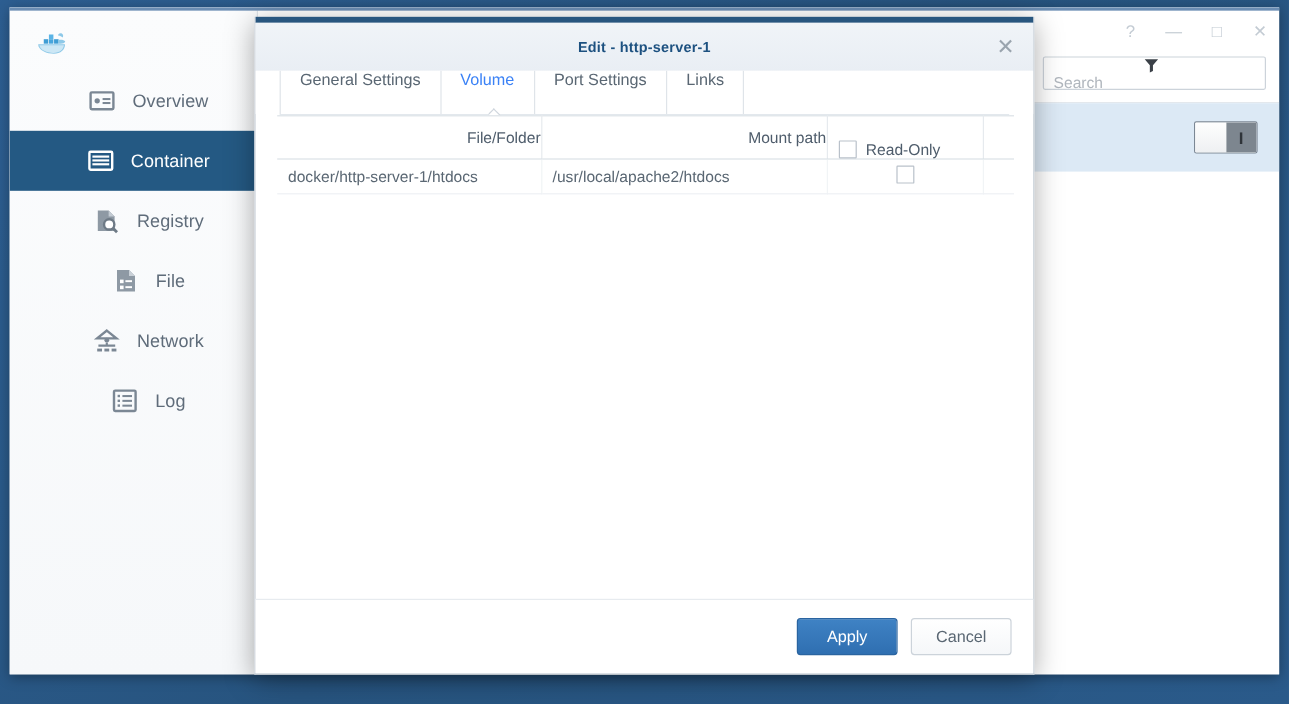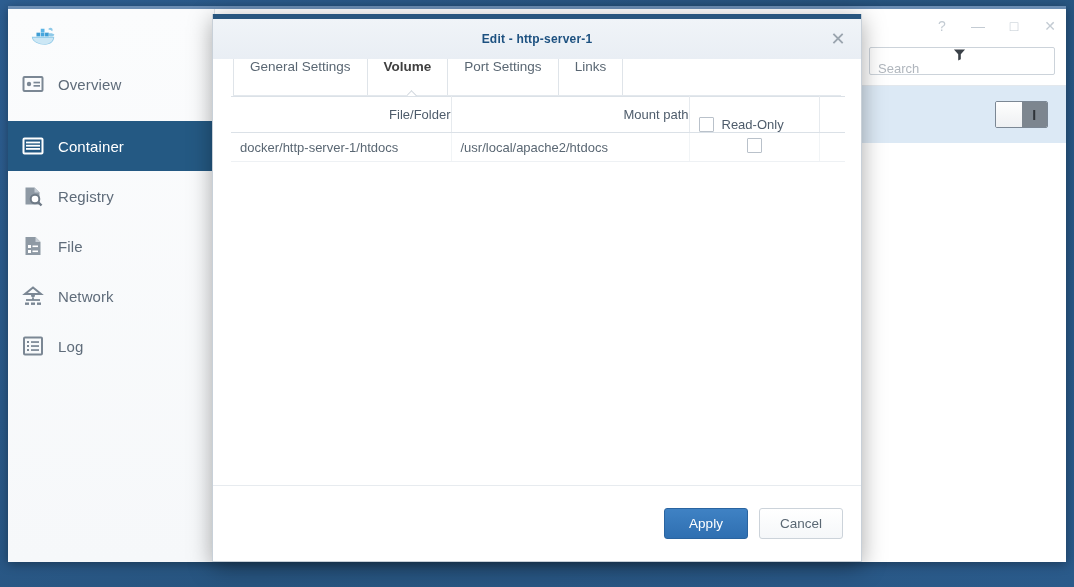--- a/index.html
+++ b/index.html
@@ -63,27 +63,27 @@
     left: 0;
     top: 50px;
     width: 100%;
   }
 
   .nav-item {
     position: relative;
     display: flex;
     align-items: center;
     height: 50px;
-    padding-left: 14px;
-    cursor: pointer;
+    padding-left: 26px;
+    cursor: pointer;
+    justify-content: center;
   }
 
   .nav-item.selected {
     background: #245983;
-    margin-top: 12px;
   }
 
   .nav-icon {
     width: 22px;
     height: 22px;
     margin-right: 14px;
     flex: 0 0 22px;
     display: block;
   }
 
@@ -272,21 +272,21 @@
     align-items: flex-start;
     padding: 0 16px;
     font-size: 13.5px;
     color: #5a6773;
     cursor: pointer;
     border-right: 1px solid #dfe4e9;
     position: relative;
     white-space: nowrap;
   }
   .tab:first-child { border-left: 1px solid #dfe4e9; }
-  .tab.active { color: #404040; font-weight: bold; }
+  .tab.active { color: #3b82f6; font-weight: normal; }
 
   #tabs-underline {
     position: relative;
     height: 1px;
     background: #e3e8ed;
     margin: 0 20px;
   }
   #tab-caret {
     position: absolute;
     top: -5px;
@@ -391,21 +391,21 @@
     cursor: pointer;
     flex: 0 0 15px;
   }
 
   .col-center { text-align: center; padding-left: 0 !important; }
 
   
   #dialog-footer {
     position: absolute;
     left: 0; right: 0; bottom: 0;
-    height: 76px;
+    height: 62px;
     border-top: 1px solid #e7ebef;
     display: flex;
     align-items: center;
     justify-content: flex-end;
     padding-right: 18px;
     gap: 11px;
     background: #fff;
   }
 
   #apply-button {

